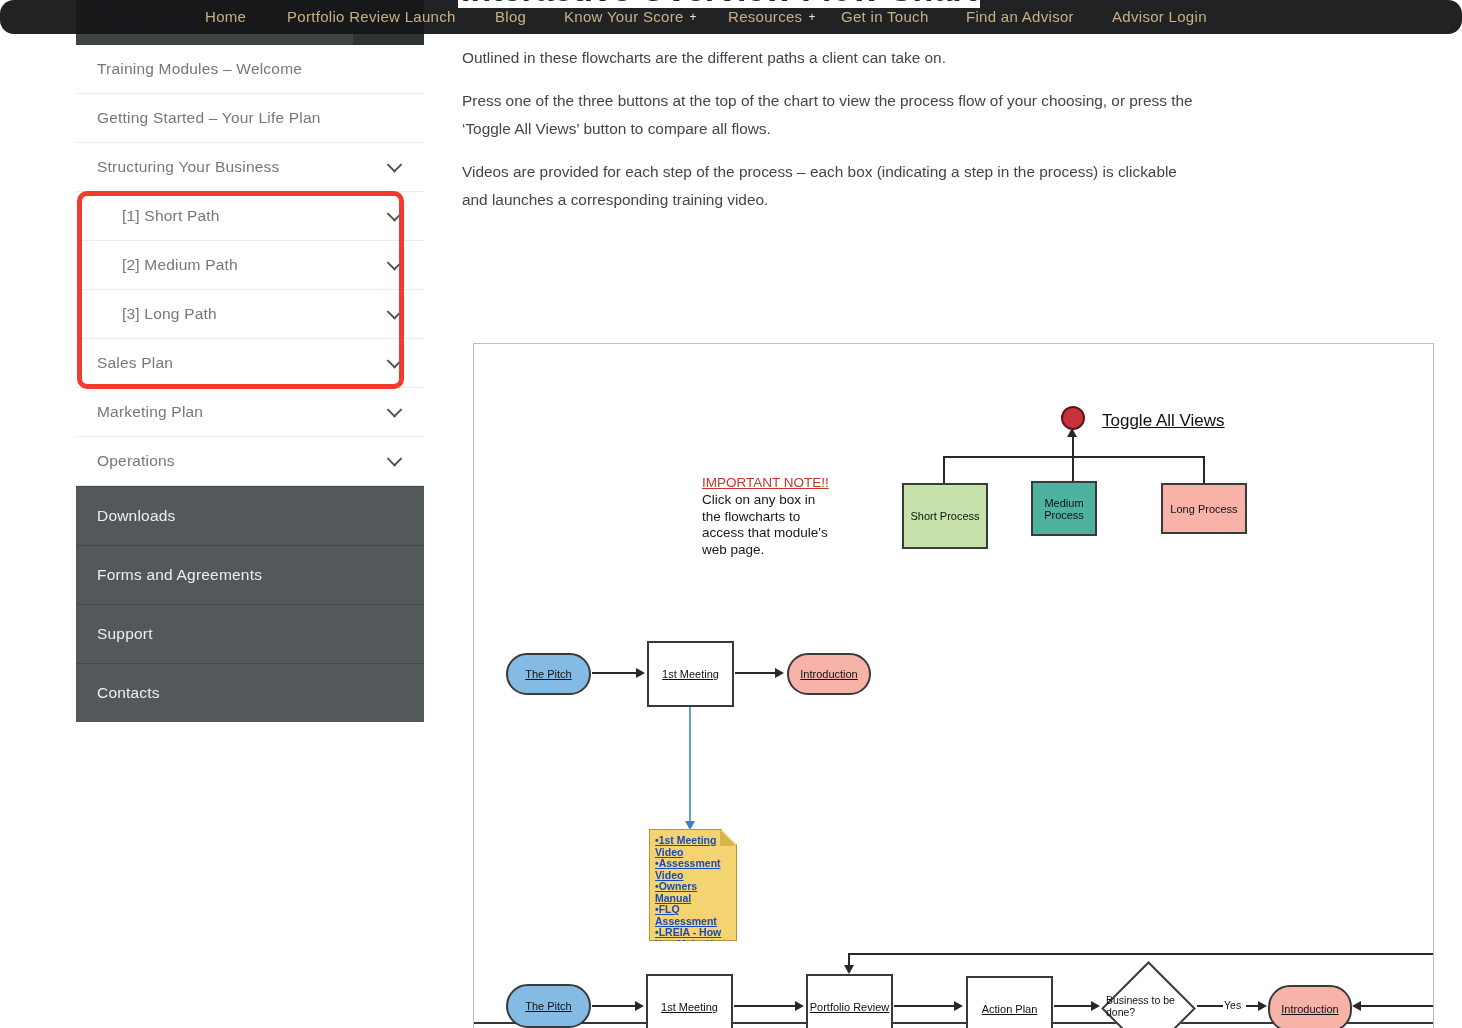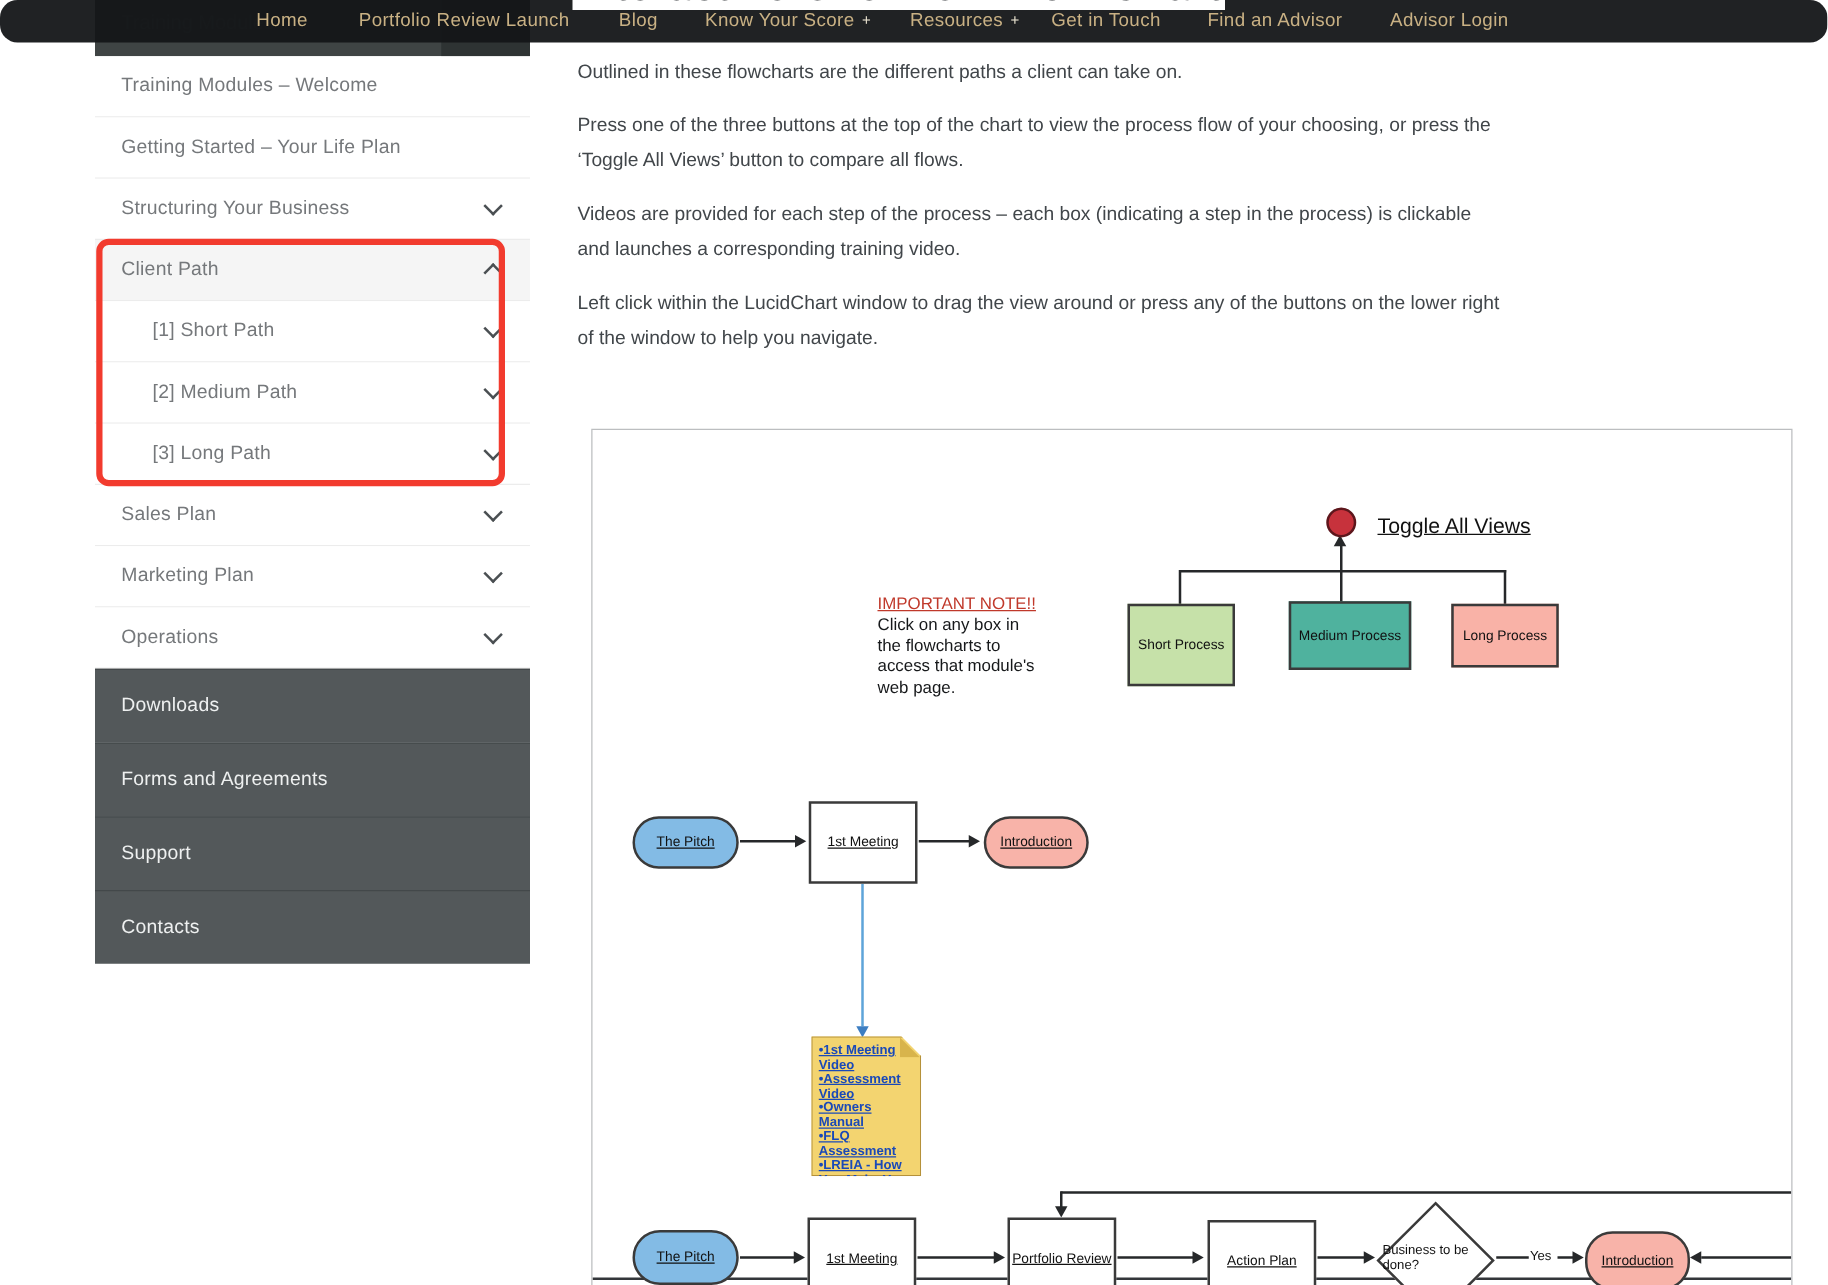--- a/index.html
+++ b/index.html
@@ -115,24 +115,20 @@
   <div class="sb-row">
     <span class="lbl">Training Modules – Welcome</span>
     </div>
   <div class="sb-row">
     <span class="lbl">Getting Started – Your Life Plan</span>
     </div>
   <div class="sb-row">
     <span class="lbl">Structuring Your Business</span>
     <span class="chev down"></span>
     </div>
-  <div class="sb-row active">
-    <span class="lbl">Client Path</span>
-    <span class="chev up"></span>
-    </div>
   <div class="sb-row indent">
     <span class="lbl">[1] Short Path</span>
     <span class="chev down"></span>
     </div>
   <div class="sb-row indent">
     <span class="lbl">[2] Medium Path</span>
     <span class="chev down"></span>
     </div>
   <div class="sb-row indent">
     <span class="lbl">[3] Long Path</span>
@@ -163,36 +159,35 @@
     <span class="lbl">Contacts</span>
     </div>
 </div>
 
 <div class="annotation"></div>
 
 <div class="content">
   <p>Outlined in these flowcharts are the different paths a client can take on.</p>
   <p>Press one of the three buttons at the top of the chart to view the process flow of your choosing, or press the ‘Toggle All Views’ button to compare all flows.</p>
   <p>Videos are provided for each step of the process – each box (indicating a step in the process) is clickable and launches a corresponding training video.</p>
-  <p>Left click within the LucidChart window to drag the view around or press any of the buttons on the lower right of the window to help you navigate.</p>
 </div>
 
 <div class="chart">
 
   <div class="circle" style="left:587px;top:62px"></div>
   <div class="toggle-label" style="left:628px;top:67px">Toggle All Views</div>
 
   <div class="ah u" style="left:593px;top:84px"></div>
   <div class="vl" style="left:598px;top:92px;height:47px"></div>
   <div class="hl" style="left:470px;top:112px;width:261px"></div>
   <div class="vl" style="left:469px;top:112px;height:28px"></div>
   <div class="vl" style="left:729px;top:112px;height:28px"></div>
 
   <div class="node" style="left:428px;top:139px;width:86px;height:66px;background:var(--short-fill)">Short Process</div>
-  <div class="node" style="left:557px;top:137px;width:98px;height:55px;background:var(--medium-fill)">Medium Process</div>
+  <div class="node" style="left:557px;top:137px;width:66px;height:55px;background:var(--medium-fill)">Medium Process</div>
   <div class="node" style="left:687px;top:139px;width:86px;height:51px;background:var(--long-fill)">Long Process</div>
 
   <div class="imp-note">
     <div class="head">IMPORTANT NOTE!!</div>
     <div class="body">Click on any box in
 the flowcharts to
 access that module's
 web page.</div>
   </div>
 

